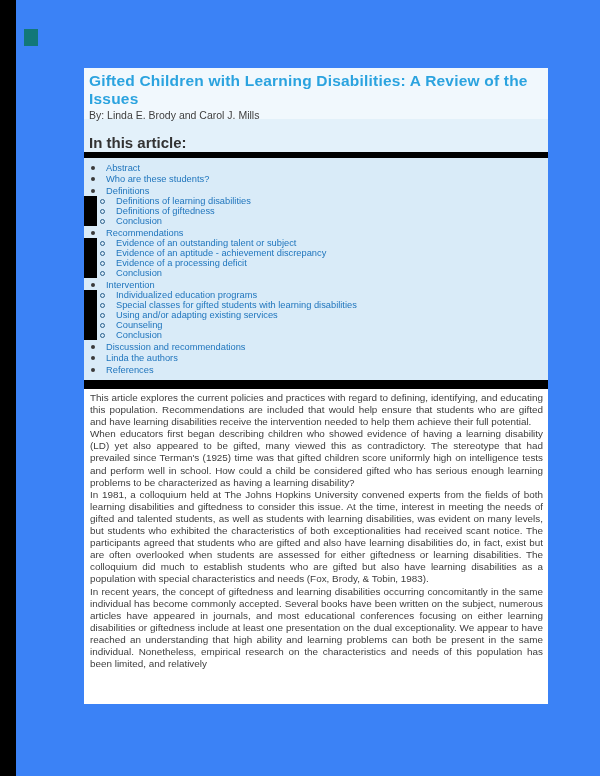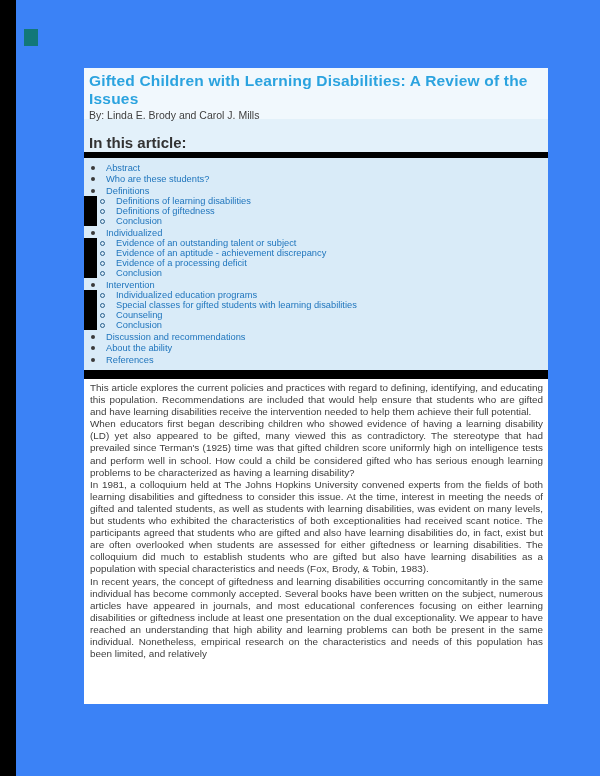--- a/index.html
+++ b/index.html
@@ -119,37 +119,38 @@
 
     <div class="toc" id="toc">
         <div class="toc-row top"><span class="bullet"></span><a class="toc-link">Abstract</a></div>
         <div class="toc-row top"><span class="bullet"></span><a class="toc-link">Who are these students?</a></div>
         <div class="toc-row top"><span class="bullet"></span><a class="toc-link">Definitions</a></div>
         <div class="toc-subgroup">
           <div class="toc-row sub"><span class="bullet"></span><a class="toc-link">Definitions of learning disabilities</a></div>
           <div class="toc-row sub"><span class="bullet"></span><a class="toc-link">Definitions of giftedness</a></div>
           <div class="toc-row sub"><span class="bullet"></span><a class="toc-link">Conclusion</a></div>
         </div>
-        <div class="toc-row top"><span class="bullet"></span><a class="toc-link">Individualized</a></div>
+        <div class="toc-row top"><span class="bullet"></span><a class="toc-link">Recommendations</a></div>
         <div class="toc-subgroup">
           <div class="toc-row sub"><span class="bullet"></span><a class="toc-link">Evidence of an outstanding talent or subject</a></div>
           <div class="toc-row sub"><span class="bullet"></span><a class="toc-link">Evidence of an aptitude - achievement discrepancy</a></div>
           <div class="toc-row sub"><span class="bullet"></span><a class="toc-link">Evidence of a processing deficit</a></div>
           <div class="toc-row sub"><span class="bullet"></span><a class="toc-link">Conclusion</a></div>
         </div>
         <div class="toc-row top"><span class="bullet"></span><a class="toc-link">Intervention</a></div>
         <div class="toc-subgroup">
           <div class="toc-row sub"><span class="bullet"></span><a class="toc-link">Individualized education programs</a></div>
           <div class="toc-row sub"><span class="bullet"></span><a class="toc-link">Special classes for gifted students with learning disabilities</a></div>
+          <div class="toc-row sub"><span class="bullet"></span><a class="toc-link">Using and/or adapting existing services</a></div>
           <div class="toc-row sub"><span class="bullet"></span></div>
           <div class="toc-row sub"><span class="bullet"></span><a class="toc-link">Counseling</a></div>
           <div class="toc-row sub"><span class="bullet"></span><a class="toc-link">Conclusion</a></div>
         </div>
         <div class="toc-row top"><span class="bullet"></span><a class="toc-link">Discussion and recommendations</a></div>
-        <div class="toc-row top"><span class="bullet"></span><a class="toc-link">About the ability</a></div>
+        <div class="toc-row top"><span class="bullet"></span><a class="toc-link">Linda the authors</a></div>
         <div class="toc-row top"><span class="bullet"></span><a class="toc-link">References</a></div>
       </div>
 
     <div class="gap2"></div>
 
     <div class="body-text" id="bodytext">
         <p>This article explores the current policies and practices with regard to defining, identifying, and educating this population. Recommendations are included that would help ensure that students who are gifted and have learning disabilities receive the intervention needed to help them achieve their full potential.</p>
         <p>When educators first began describing children who showed evidence of having a learning disability (LD) yet also appeared to be gifted, many viewed this as contradictory. The stereotype that had prevailed since Terman's (1925) time was that gifted children score uniformly high on intelligence tests and perform well in school. How could a child be considered gifted who has serious enough learning problems to be characterized as having a learning disability?</p>
         <p>In 1981, a colloquium held at The Johns Hopkins University convened experts from the fields of both learning disabilities and giftedness to consider this issue. At the time, interest in meeting the needs of gifted and talented students, as well as students with learning disabilities, was evident on many levels, but students who exhibited the characteristics of both exceptionalities had received scant notice. The participants agreed that students who are gifted and also have learning disabilities do, in fact, exist but are often overlooked when students are assessed for either giftedness or learning disabilities. The colloquium did much to establish students who are gifted but also have learning disabilities as a population with special characteristics and needs (Fox, Brody, &amp; Tobin, 1983).</p>
         <p>In recent years, the concept of giftedness and learning disabilities occurring concomitantly in the same individual has become commonly accepted. Several books have been written on the subject, numerous articles have appeared in journals, and most educational conferences focusing on either learning disabilities or giftedness include at least one presentation on the dual exceptionality. We appear to have reached an understanding that high ability and learning problems can both be present in the same individual. Nonetheless, empirical research on the characteristics and needs of this population has been limited, and relatively</p>

